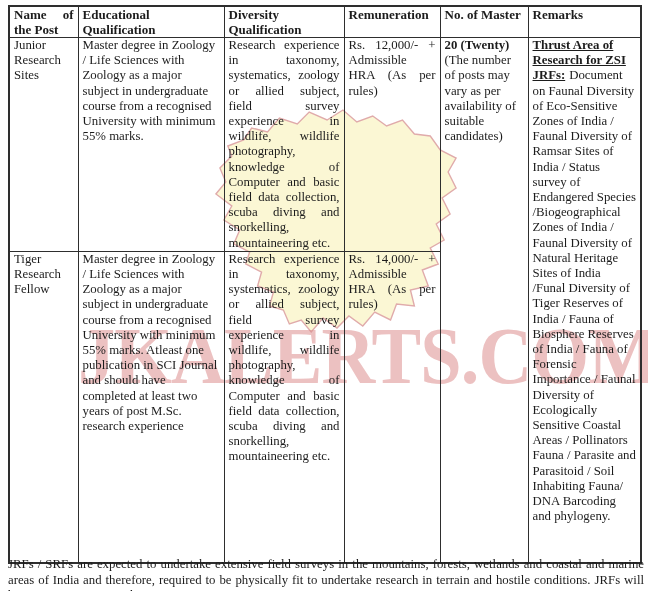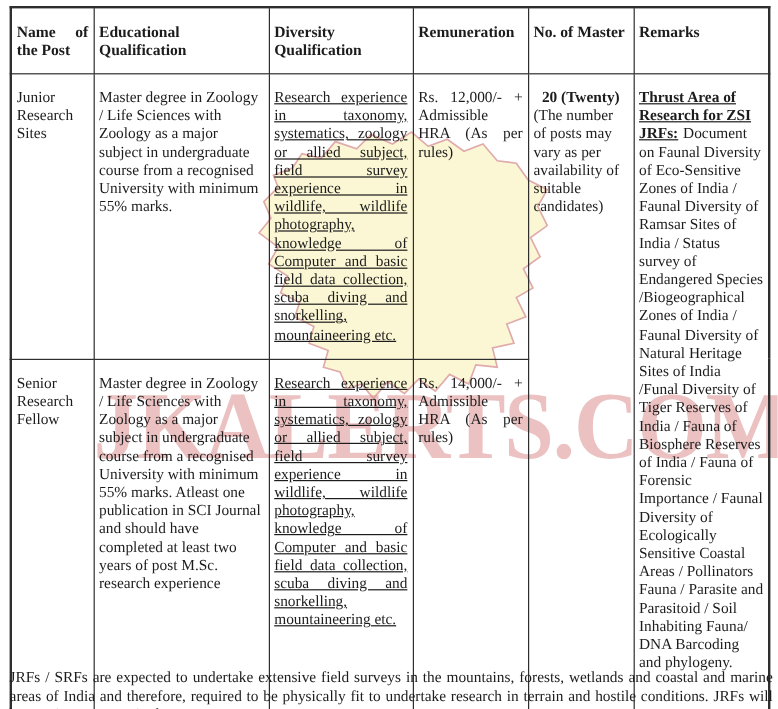--- a/index.html
+++ b/index.html
@@ -31,33 +31,33 @@
 
   
   table.doc{
     position:absolute;left:8px;top:5px;z-index:1;
     width:632px;border-collapse:collapse;table-layout:fixed;
     background:transparent;
     border:2px solid var(--border,#2e2e2e);
   }
   table.doc th,table.doc td{
     border:1px solid var(--border,#2e2e2e);
-    vertical-align:top;padding:12px 4px;
+    vertical-align:top;padding:0 4px;
     font-size:12.8px;line-height:15.2px;
     background:transparent;overflow:hidden;
   }
   table.doc th{
     font-weight:bold;text-align:left;font-size:13px;line-height:15px;
     text-align:justify;
   }
   td.just{text-align:justify;}
-  td.desir{line-height:14.5px;text-align:justify;padding-top:1px;text-decoration:underline;}
+  td.desir{line-height:14.5px;text-align:justify;padding-top:1px;}
   td.remarks{line-height:15.1px;}
   .rem-head{font-weight:bold;text-decoration:underline;margin-right:4px;}
-  .posts-count{font-weight:bold;text-align:center;}
+  .posts-count{font-weight:bold;text-align:left;}
 
   
   .footer{
     position:absolute;left:8px;right:4px;top:557px;z-index:1;
     font-size:12.8px;line-height:15.5px;text-align:justify;
   }
 </style>
 </head>
 <body>
 
@@ -103,21 +103,21 @@
         <td rowspan="2">
           <div class="posts-count">20 (Twenty)</div>
           <div>(The number of posts may vary as per availability of suitable candidates)</div>
         </td>
         <td rowspan="2" class="remarks">
           <span class="rem-head">Thrust Area of Research for ZSI JRFs:</span><span>Document on Faunal Diversity of Eco-Sensitive Zones of India / Faunal Diversity of Ramsar Sites of India / Status survey of Endangered Species /Biogeographical Zones of India / Faunal Diversity of Natural Heritage Sites of India /Funal Diversity of Tiger Reserves of India / Fauna of Biosphere Reserves of India / Fauna of Forensic Importance / Faunal Diversity of Ecologically Sensitive Coastal Areas / Pollinators Fauna / Parasite and Parasitoid / Soil Inhabiting Fauna/ DNA Barcoding and phylogeny.</span>
         </td>
       </tr>
 
       <tr style="height:312px">
-        <td>Senior Research Fellow</td>
+        <td>Tiger Research Fellow</td>
         <td>Master degree in Zoology / Life Sciences with Zoology as a major subject in undergraduate course from a recognised University with minimum 55% marks. Atleast one publication in SCI Journal and should have completed at least two years of post M.Sc. research experience</td>
         <td class="desir">Research experience in taxonomy, systematics, zoology or allied subject, field survey experience in wildlife, wildlife photography, knowledge of Computer and basic field data collection, scuba diving and snorkelling, mountaineering etc.</td>
         <td class="just">Rs. 14,000/- + Admissible HRA (As per rules)</td>
       </tr>
     </tbody>
   </table>
 
   <div class="footer">JRFs / SRFs are expected to undertake extensive field surveys in the mountains, forests, wetlands and coastal and marine areas of India and therefore, required to be physically fit to undertake research in terrain and hostile conditions. JRFs will be require to survey in the</div>
 
 </div>

